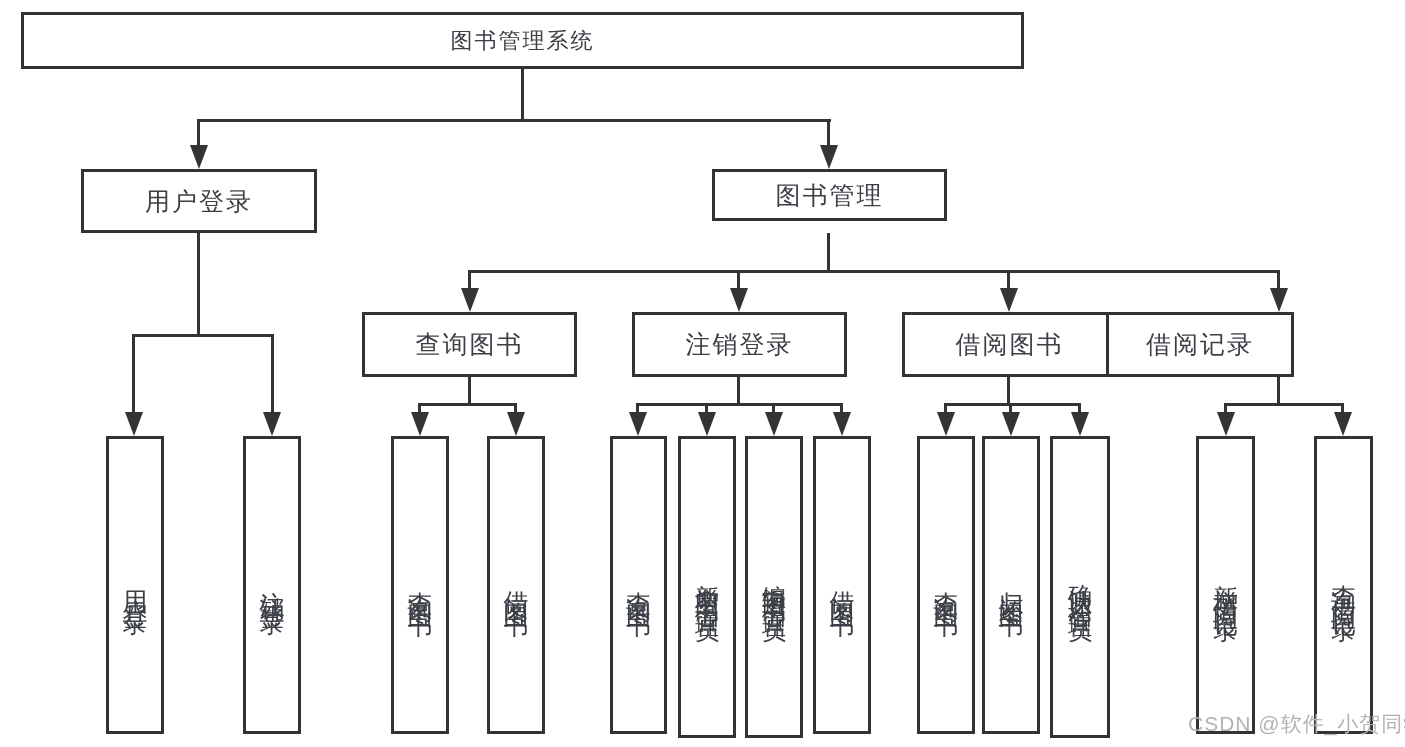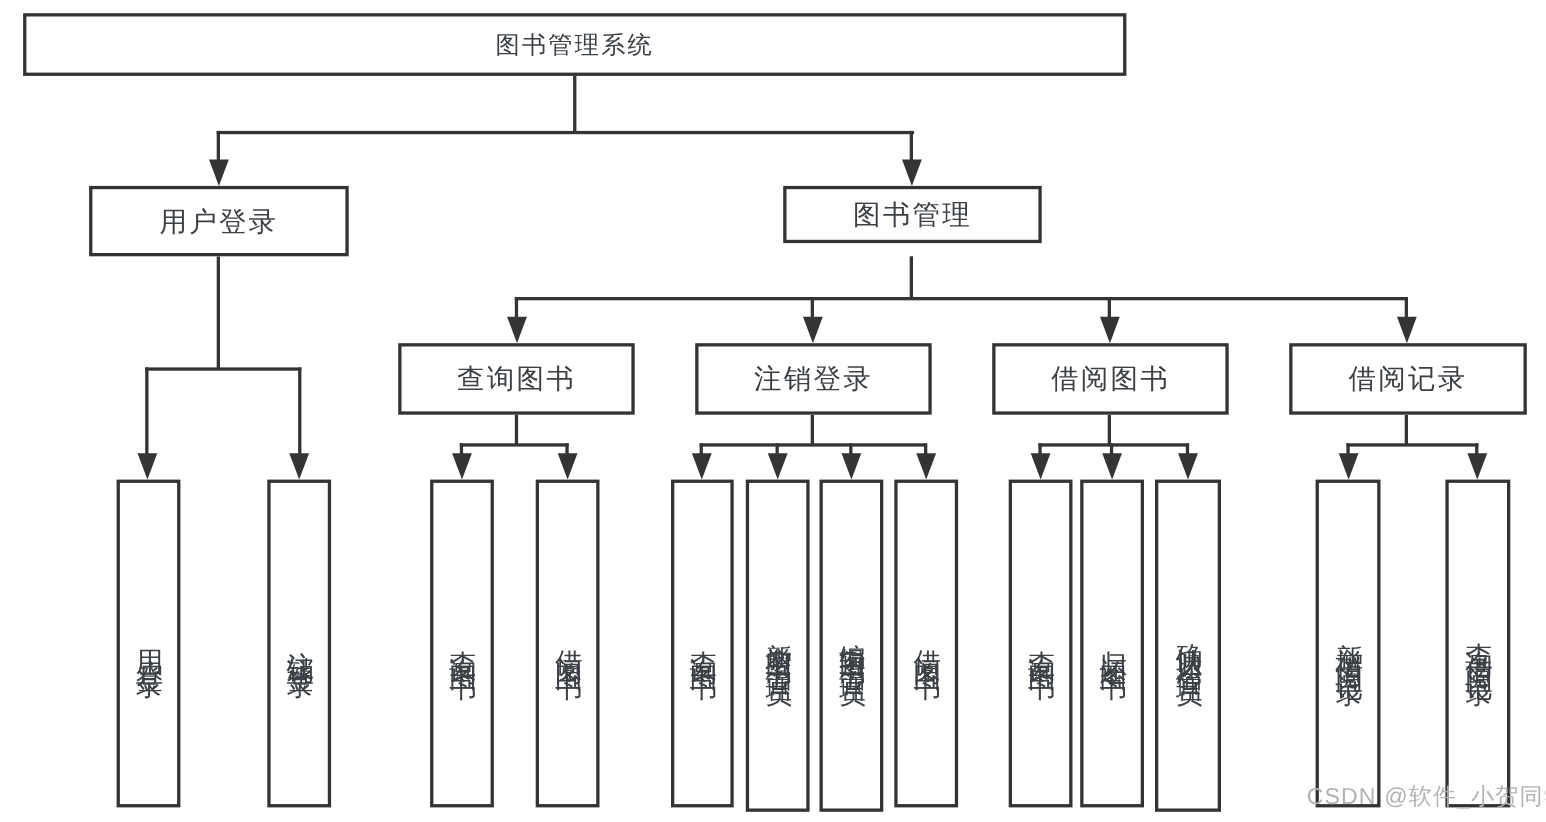--- a/index.html
+++ b/index.html
@@ -96,21 +96,21 @@
 
   <div class="box" style="left:362px;top:312px;width:215px;height:65px">
     <span class="hbox-label">查询图书</span>
   </div>
   <div class="box" style="left:632px;top:312px;width:215px;height:65px">
     <span class="hbox-label">注销登录</span>
   </div>
   <div class="box" style="left:902px;top:312px;width:215px;height:65px">
     <span class="hbox-label">借阅图书</span>
   </div>
-  <div class="box" style="left:1172px;top:312px;width:216px;height:65px">
+  <div class="box" style="left:1106px;top:312px;width:188px;height:65px">
     <span class="hbox-label">借阅记录</span>
   </div>
 
   <div class="vline" style="left:468px;top:377px;height:28px"></div>
   <div class="hline" style="left:418px;top:403px;width:99px"></div>
   <div class="vline" style="left:418px;top:403px;height:12px"></div>
   <div class="arrow" style="left:411px;top:412px"></div>
   <div class="vline" style="left:514px;top:403px;height:12px"></div>
   <div class="arrow" style="left:507px;top:412px"></div>
 

